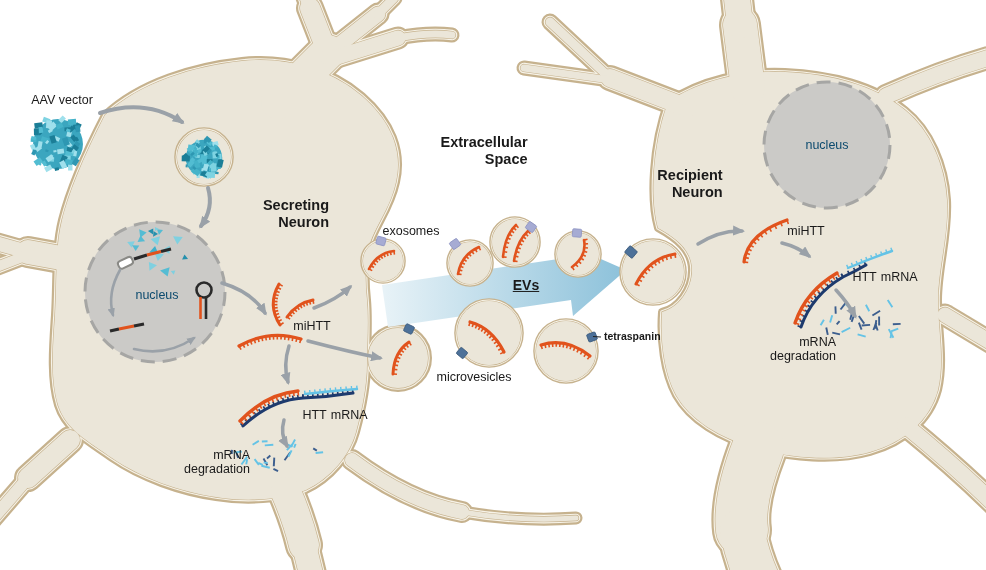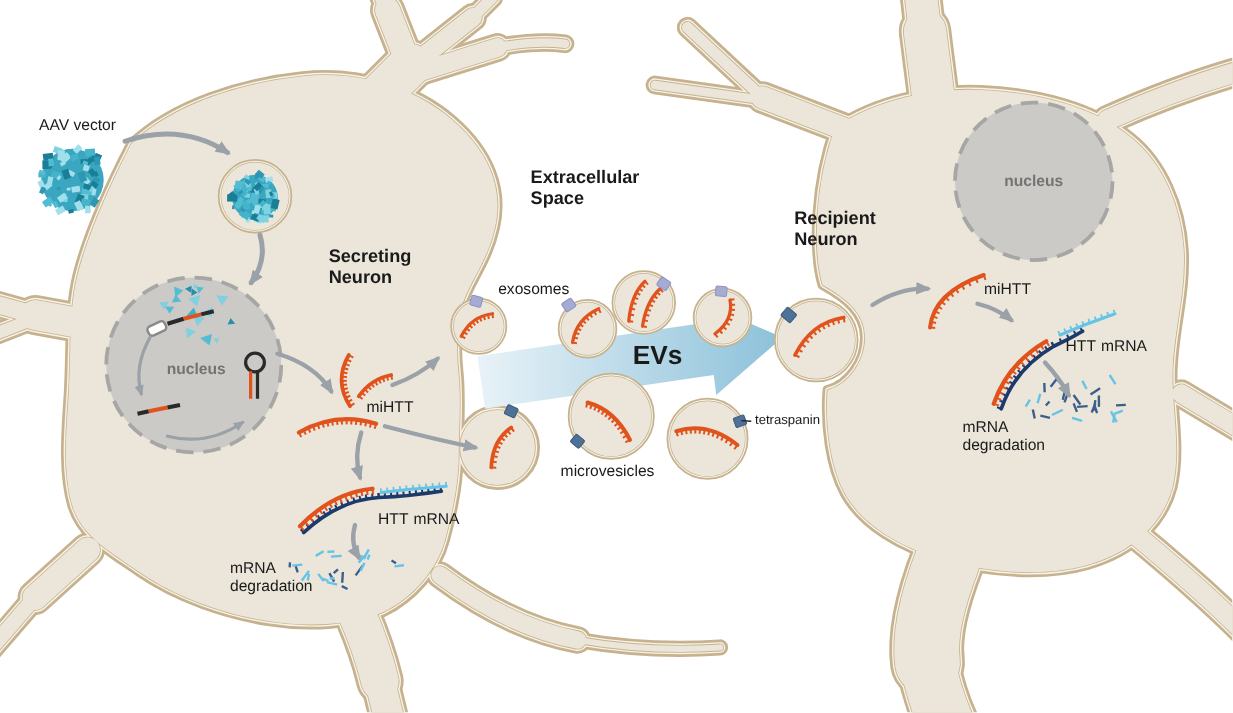--- a/index.html
+++ b/index.html
@@ -1,25 +1,25 @@
 <!DOCTYPE html>
 <html><head>
 <meta charset="utf-8">
 <style>
   html,body{margin:0;padding:0;background:#fff;}
   .stage{position:relative;width:986px;height:570px;background:#ffffff;overflow:hidden;
          font-family:"Liberation Sans",sans-serif;}
   svg{display:block;position:absolute;left:0;top:0;}
-  .lbl{position:absolute;transform:translate(-50%,-50%);white-space:pre-line;text-align:left;
+  .lbl{position:absolute;transform:translate(-50%,-50%);white-space:pre-line;text-align:right;
        font-size:12.5px;line-height:1.15;color:#1a1a1a;}
   .b{font-weight:bold;font-size:14.5px;}
-  .evs{font-weight:bold;font-size:21px;}
-  .gray{color:#737373;font-weight:bold;}
+  .evs{font-weight:bold;font-size:14px;text-decoration:underline;}
+  .gray{color:#0c4a6e;}
   .sm{font-size:10.5px;}
-  .la{transform:translate(0,-50%);text-align:left;}
+  .la{transform:translate(0,-50%);text-align:left;font-weight:bold;}
   .it{}
   .ml{margin-left:4px;}
 </style>
 </head>
 <body>
 
 <div class="stage">
   <svg width="986" height="570" viewBox="0 0 986 570">
     <defs>
         <linearGradient id="evg" x1="385" y1="0" x2="626" y2="0" gradientUnits="userSpaceOnUse">
@@ -709,27 +709,27 @@
         <path d="M284,420 Q280,434 287,446" fill="none" stroke="#9aa1a8" stroke-width="3.5" stroke-linecap="round" marker-end="url(#ah)"></path>
         <path d="M698,244 Q720,230 742,231" fill="none" stroke="#9aa1a8" stroke-width="3.5" stroke-linecap="round" marker-end="url(#ah)"></path>
         <path d="M782,243 Q798,247 809,256" fill="none" stroke="#9aa1a8" stroke-width="3.5" stroke-linecap="round" marker-end="url(#ah)"></path>
         <path d="M836,290 Q848,303 855,316" fill="none" stroke="#9aa1a8" stroke-width="3.5" stroke-linecap="round" marker-end="url(#ah)"></path>
       </g>
   </svg>
 
   <div class="lbl" style="left:62px;top:100px">AAV vector</div>
   <div class="lbl b" style="left:296px;top:214px">Secreting
 Neuron</div>
-  <div class="lbl b" style="left:468px;top:151px">Extracellular
+  <div class="lbl b" style="left:484px;top:151px">Extracellular
 Space</div>
   <div class="lbl evs" style="left:526px;top:285px">EVs</div>
-  <div class="lbl" style="left:427px;top:231px">exosomes</div>
-  <div class="lbl" style="left:486px;top:377px">microvesicles</div>
+  <div class="lbl" style="left:411px;top:231px">exosomes</div>
+  <div class="lbl" style="left:474px;top:377px">microvesicles</div>
   <div class="lbl sm la" style="left:604px;top:336px">tetraspanin</div>
-  <div class="lbl b" style="left:668px;top:184px">Recipient
+  <div class="lbl b" style="left:690px;top:184px">Recipient
 Neuron</div>
   <div class="lbl gray" style="left:157px;top:295px">nucleus</div>
   <div class="lbl gray" style="left:827px;top:145px">nucleus</div>
   <div class="lbl" style="left:312px;top:326px">miHTT</div>
   <div class="lbl" style="left:806px;top:231px">miHTT</div>
   <div class="lbl" style="left:335px;top:415px"><span class="it">HTT</span><span class="ml">mRNA</span></div>
   <div class="lbl" style="left:885px;top:277px"><span class="it">HTT</span><span class="ml">mRNA</span></div>
   <div class="lbl" style="left:217px;top:462px">mRNA
 degradation</div>
   <div class="lbl" style="left:803px;top:349px">mRNA

